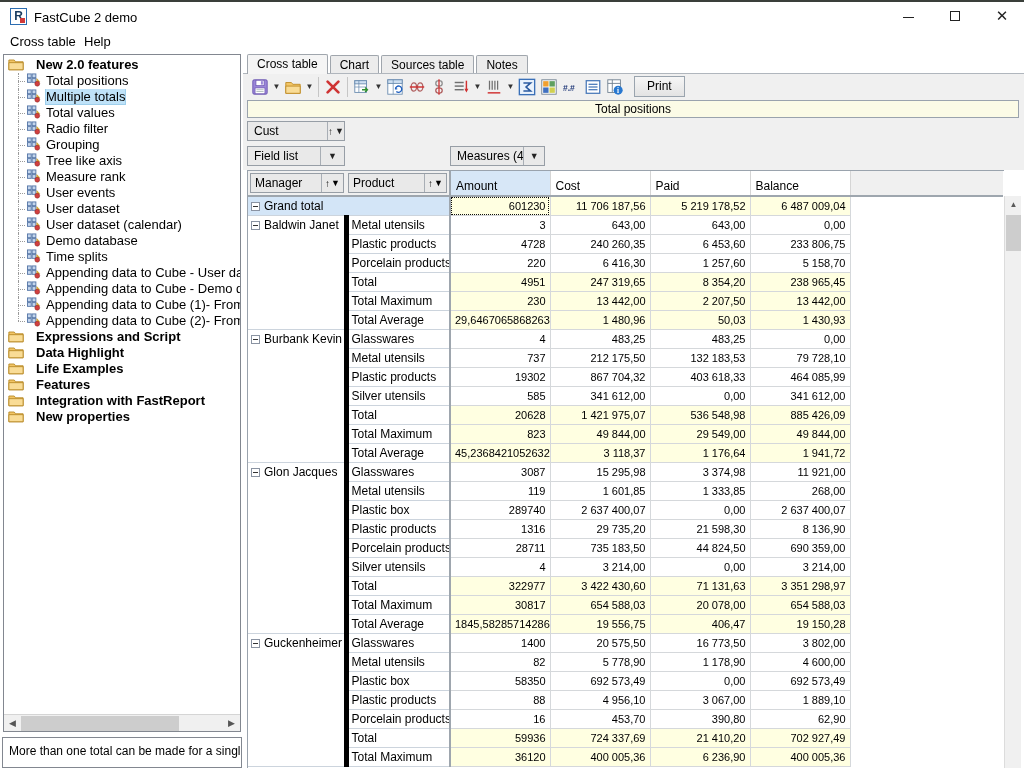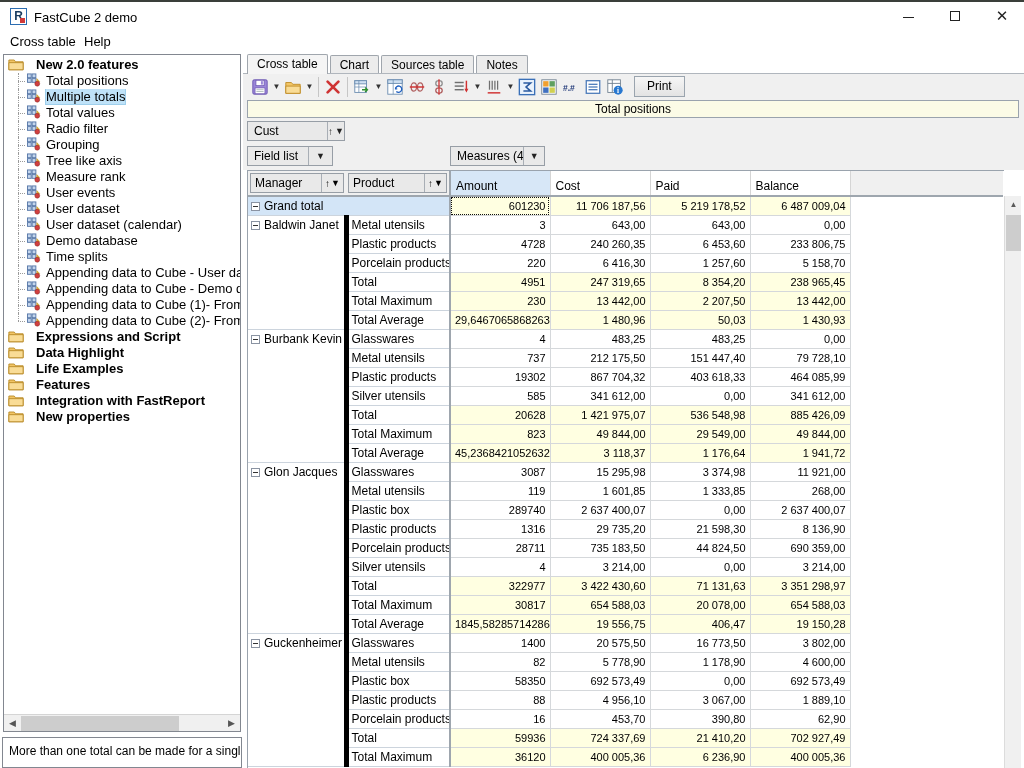--- a/index.html
+++ b/index.html
@@ -74,21 +74,21 @@
   .grid-title { position:absolute; left:247px; top:100px; width:772px; height:18px; background:#fbfbe6;
     border:1px solid #9aa3ad; font-size:12px; text-align:center; line-height:16px; }
 
   .fld-btn { position:absolute; height:20px; background:#e9e9e9; border:1px solid #979ea6;
     font-size:12px; display:flex; align-items:stretch; }
   .fld-btn .cap { padding:0 6px; line-height:18px; flex:1 1 auto; white-space:nowrap; overflow:hidden; }
   .fld-btn .arr { border-left:1px solid #a8aeb5; width:24px; display:flex; align-items:center;
     justify-content:center; font-size:9px; color:#222; }
   .fld-btn .arr .up { font-size:10px; margin-right:2px; }
   .btn-customer { left:247px; top:121px; width:98px;gap:48px; }
-  .btn-fieldlist { left:247px; top:146px; width:86px; }
+  .btn-fieldlist { left:247px; top:146px; width:98px; }
   .btn-measures { left:450px; top:146px; width:95px; }
 
   
   .grid-wrap { position:absolute; left:247px; top:170px; width:757px; height:598px; overflow:hidden;
     background:#fff; border-left:1px solid #9aa3ad; border-top:1px solid #9aa3ad; }
   table.grid { border-collapse:collapse; table-layout:fixed; width:755px; }
   table.grid col.c-mgr { width:98px; } table.grid col.c-prod { width:104px; }
   table.grid col.c-v { width:100px; } table.grid col.c-fill { width:153px; }
   table.grid th, table.grid td { overflow:hidden; white-space:nowrap; }
   tr.hdr th { height:25px; background:#fff; border-bottom:2px solid #9ea6ae; border-right:1px solid #d5d5d5;
@@ -564,21 +564,21 @@
             <td class="num">4</td>
             <td class="num">483,25</td>
             <td class="num">483,25</td>
             <td class="num">0,00</td>
             <td class="fillcell"></td>
           </tr>
           <tr class="n">
             <td class="rl rl-prod">Metal utensils</td>
             <td class="num">737</td>
             <td class="num">212 175,50</td>
-            <td class="num">151 447,40</td>
+            <td class="num">132 183,53</td>
             <td class="num">79 728,10</td>
             <td class="fillcell"></td>
           </tr>
           <tr class="n">
             <td class="rl rl-prod">Plastic products</td>
             <td class="num">19302</td>
             <td class="num">867 704,32</td>
             <td class="num">403 618,33</td>
             <td class="num">464 085,99</td>
             <td class="fillcell"></td>

